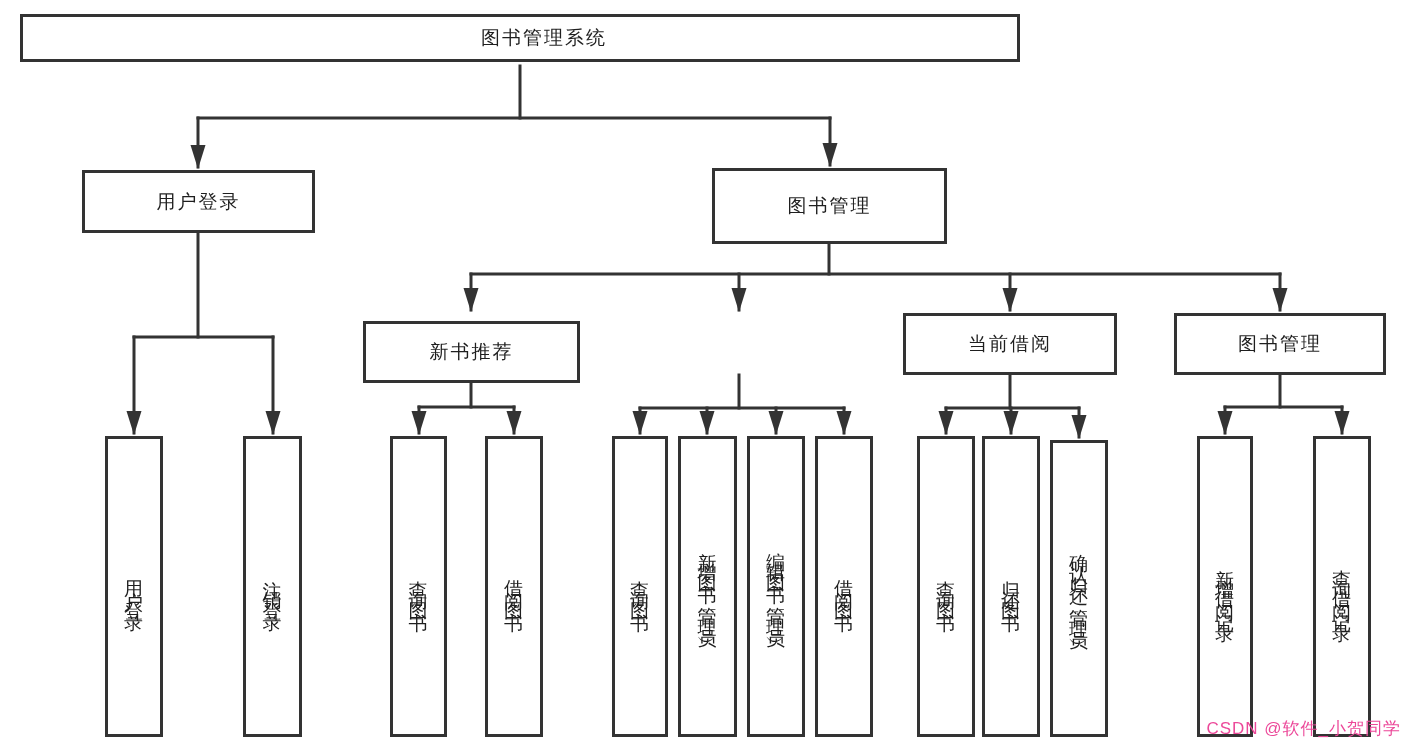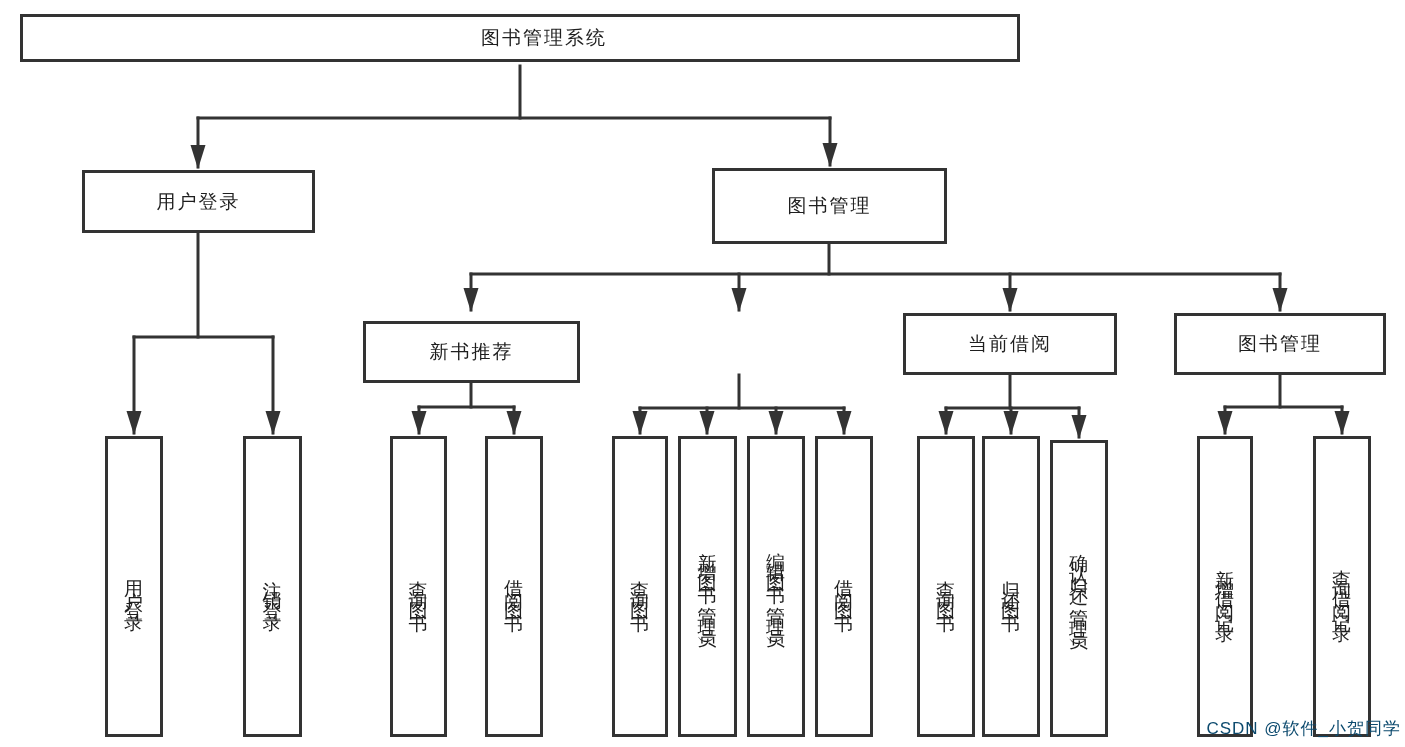--- a/index.html
+++ b/index.html
@@ -41,21 +41,21 @@
     text-orientation: mixed;
     letter-spacing: 11px;
     line-height: 1;
     white-space: nowrap;
   }
   .watermark {
     position: absolute;
     right: 4px;
     top: 717px;
     font-size: 17px;
-    color: #0c4a6e;
+    color: #ec4899;
     letter-spacing: 1px;
     white-space: nowrap;
   }
 </style>
 </head>
 <body>
 
 <div id="canvas">
 
   <svg id="connectors" width="1405" height="747" viewBox="0 0 1405 747">

